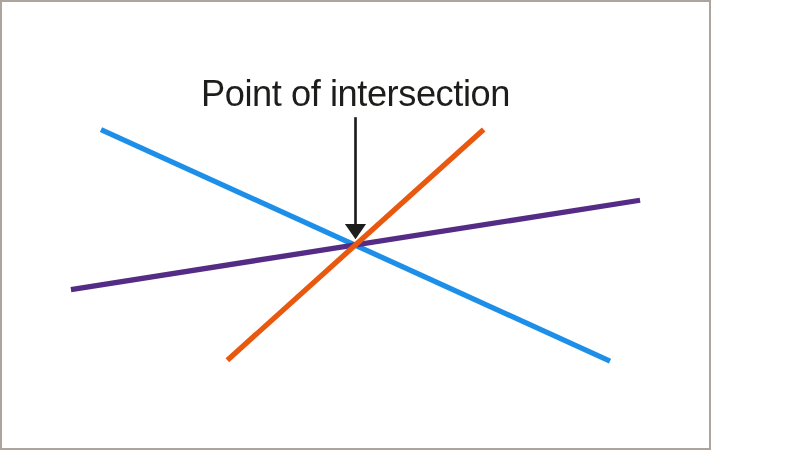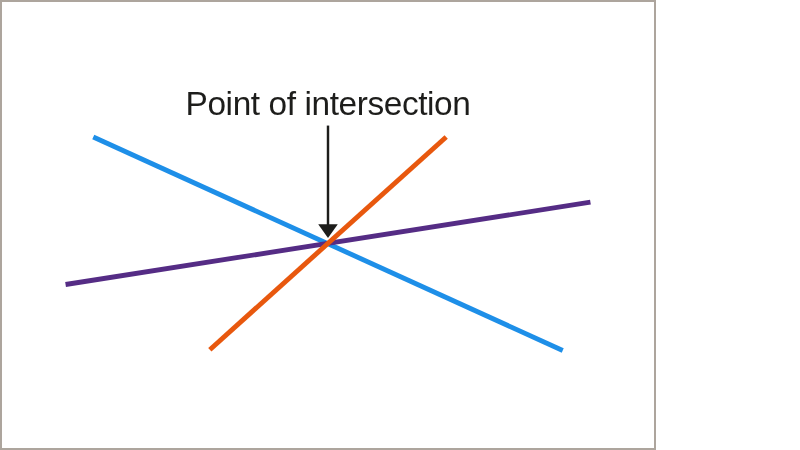--- a/index.html
+++ b/index.html
@@ -1,21 +1,21 @@
 <!DOCTYPE html>
 <html><head>
 <meta charset="utf-8">
 <style>
   html, body {
     margin: 0;
     padding: 0;
     background: #ffffff;
   }
   .stage {
-    width: 656px;
+    width: 711px;
     height: 450px;
     box-sizing: border-box;
     border: 2px solid #ada59d;
     background: #ffffff;
     position: relative;
     overflow: hidden;
   }
   .stage svg {
     display: block;
     width: 100%;

